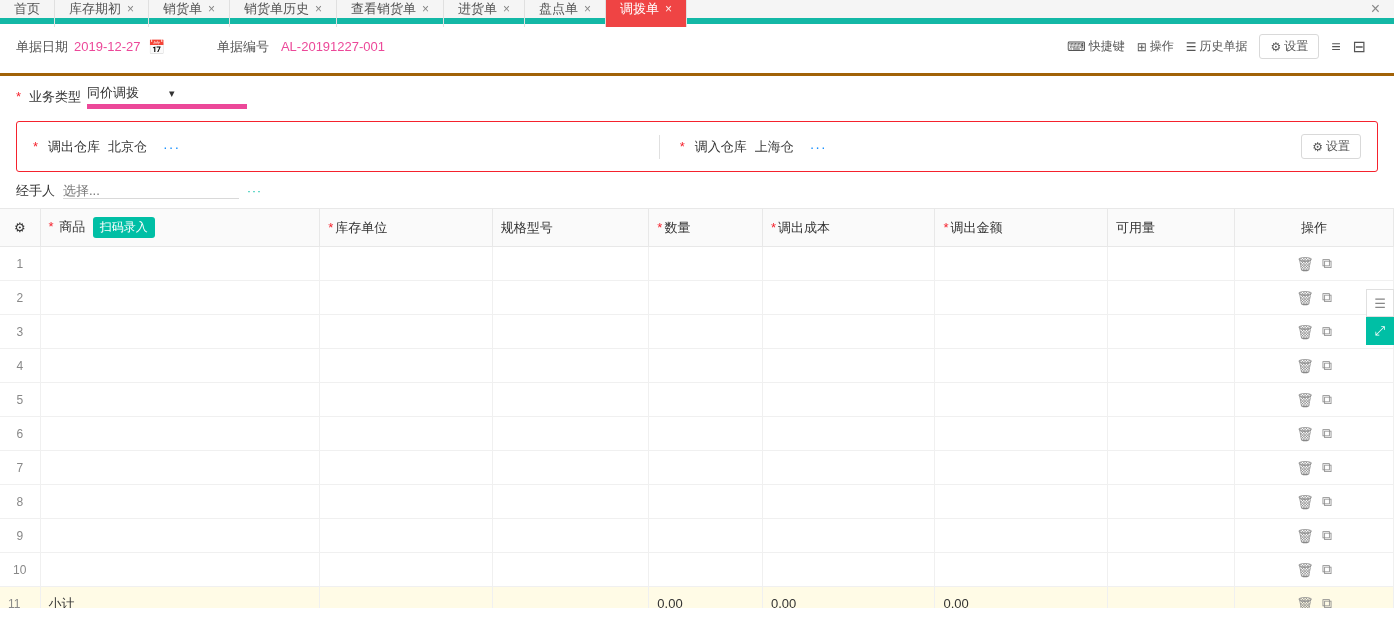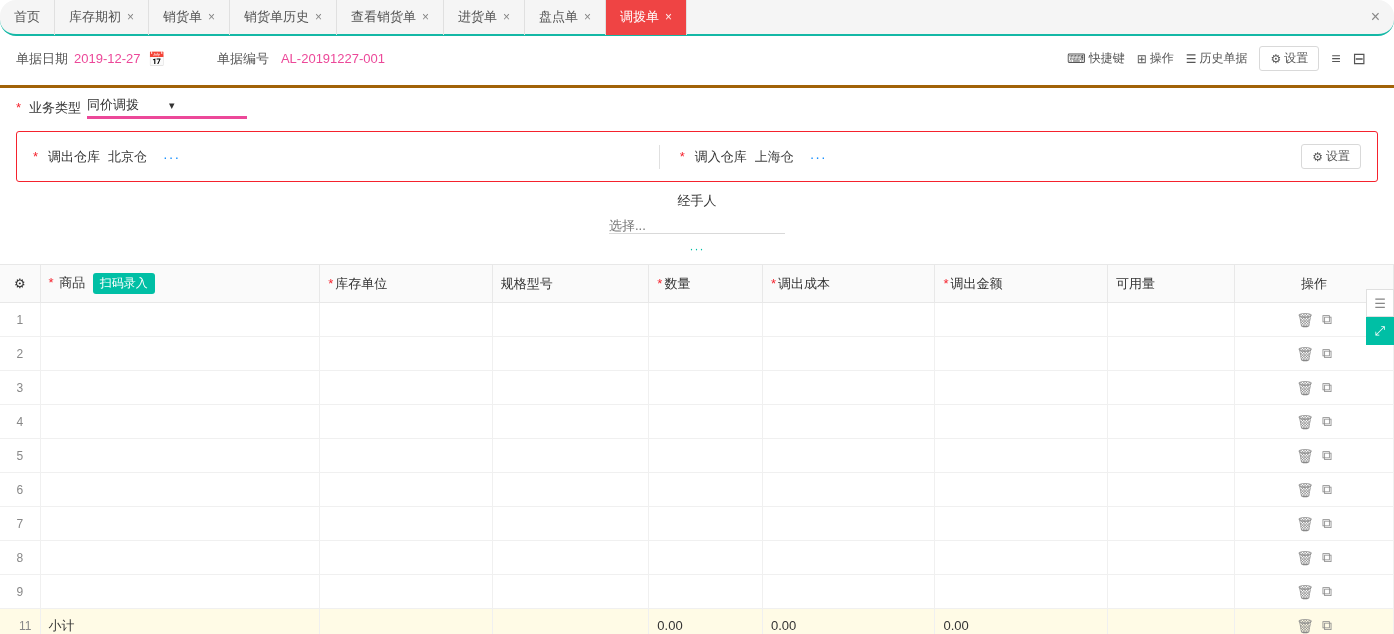--- a/index.html
+++ b/index.html
@@ -1,21 +1,21 @@
 <!DOCTYPE html>
 <html><head>
   <meta charset="utf-8">
   <style>
     * { box-sizing: border-box; margin: 0; padding: 0; }
     body { font-family: -apple-system, "Microsoft YaHei", sans-serif; font-size: 13px; color: #333; background: #fff; overflow: hidden; }
 
     
     .tab-bar {
-      display: flex; align-items: center; border-bottom: 2px solid #14b8a6;
-      background: #f5f5f5; height: 36px; padding-left: 0; border-radius: 16px;
+      display: flex; align-items: center; border-bottom: 6px solid #14b8a6;
+      background: #f5f5f5; height: 24px; padding-left: 0;
     }
     .tab-item {
       display: flex; align-items: center; padding: 0 14px; height: 36px;
       cursor: pointer; font-size: 13px; color: #555; white-space: nowrap;
       border-right: 1px solid #e0e0e0; user-select: none;
     }
     .tab-item.active {
       background: #ef4444; color: #fff; font-weight: 500;
     }
     .tab-item .close-btn {
@@ -57,42 +57,42 @@
     
     .biz-row {
       display: flex; align-items: flex-start; gap: 16px; padding: 8px 16px;
     }
     .field-label {
       color: #333; white-space: nowrap;
     }
     .required-star { color: #f5222d; margin-right: 2px; }
     .field-select {
       display: flex; align-items: center; gap: 4px; min-width: 160px;
-      border-bottom: 3px solid #ec4899; padding-bottom: 2px; cursor: pointer;
+      border-bottom: 5px solid #ec4899; padding-bottom: 2px; cursor: pointer;
     }
     .field-select span { color: #333; flex: 1; }
     .dropdown-arrow { color: #999; font-size: 11px; }
     .more-btn { color: #00bfa5; cursor: pointer; font-size: 12px; letter-spacing: 1px; }
 
     
     .warehouse-panel {
       border: 1.5px solid #f5222d; border-radius: 3px; padding: 12px 16px;
       margin: 4px 16px 8px 16px;
       display: flex; align-items: center; gap: 0;
     }
     .wh-section {
       flex: 1; display: flex; align-items: center; gap: 8px;
     }
     .wh-value { color: #404040; font-weight: 500; }
     .wh-sep { width: 1px; background: #e0e0e0; height: 24px; margin: 0 20px; }
     .wh-more { color: #1890ff; cursor: pointer; font-size: 14px; letter-spacing: 1px; margin-left: 8px; }
 
     
     .handler-row {
-      display: flex; align-items: center; gap: 8px; padding: 2px 16px 8px 16px; flex-direction: column;
+      display: flex; align-items: center; gap: 8px; padding: 2px 16px 8px 16px;
     }
     .handler-input {
       border: none; border-bottom: 1px solid #d9d9d9; color: #999; font-size: 13px;
       outline: none; min-width: 100px;
     }
 
     
     .table-wrap {
       overflow-x: auto; overflow-y: auto; max-height: 400px;
     }
@@ -407,22 +407,38 @@
         <td></td>
         <td></td>
         <td></td>
         <td>
           <div class="op-col">
             <button class="icon-btn" title="删除">🗑</button>
             <button class="icon-btn" title="复制">⧉</button>
           </div>
         </td>
       </tr>
+        <tr>
+        <td>10</td>
+        <td></td>
+        <td></td>
+        <td></td>
+        <td></td>
+        <td></td>
+        <td></td>
+        <td></td>
+        <td>
+          <div class="op-col">
+            <button class="icon-btn" title="删除">🗑</button>
+            <button class="icon-btn" title="复制">⧉</button>
+          </div>
+        </td>
+      </tr>
         <tr class="subtotal-row">
-        <td style="text-align:right;color:#888;font-size:12px;">11</td>
+        <td style="text-align:left;color:#888;font-size:12px;">11</td>
         <td>小计</td>
         <td></td>
         <td></td>
         <td>0.00</td>
         <td>0.00</td>
         <td>0.00</td>
         <td></td>
         <td>
           <div class="op-col">
             <button class="icon-btn" title="删除">🗑</button>

